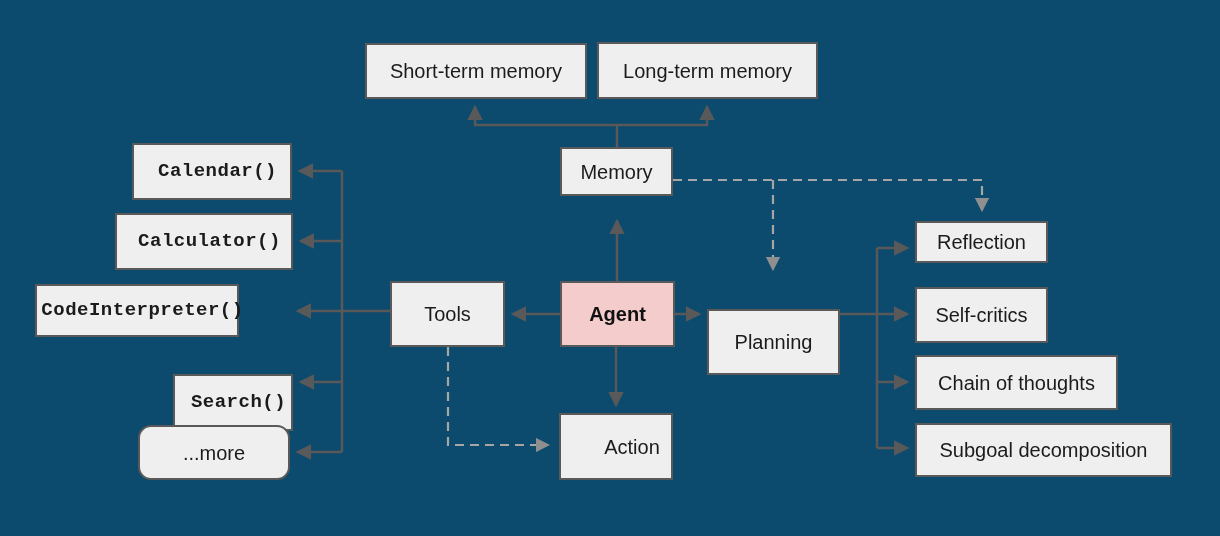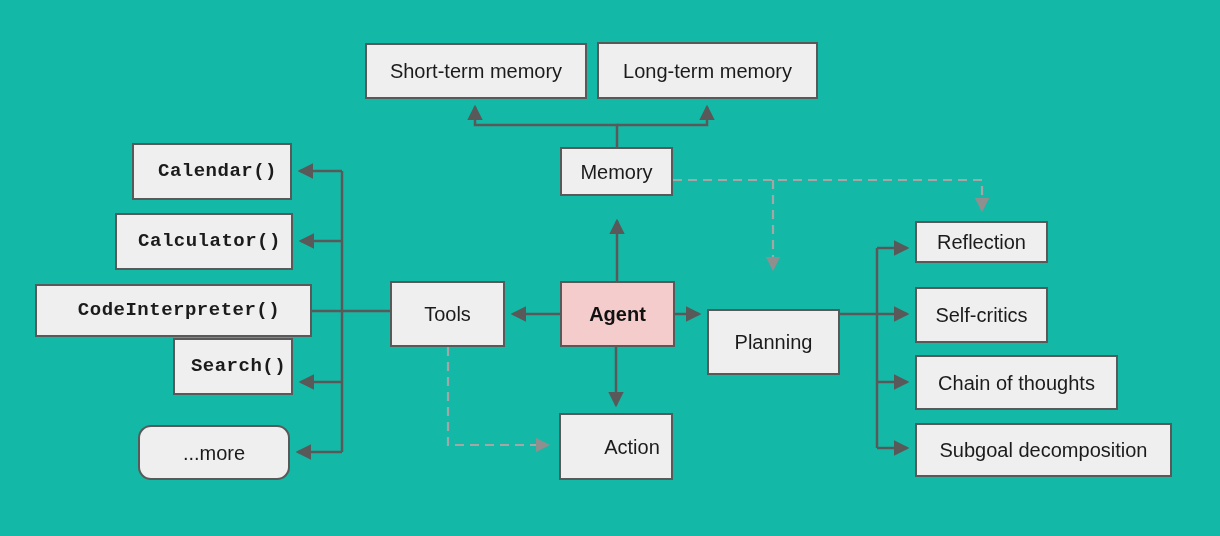--- a/index.html
+++ b/index.html
@@ -1,20 +1,20 @@
 <!DOCTYPE html>
 <html><head>
 <meta charset="utf-8">
 <style>
   html, body { margin: 0; padding: 0; background: #ffffff; }
   .canvas {
     position: relative;
     width: 1220px;
     height: 536px;
-    background: #14b8a6;
+    background: #0c4a6e;
     font-family: "Liberation Sans", sans-serif;
     overflow: hidden;
   }
   .edges {
     position: absolute;
     left: 0; top: 0;
     width: 1220px; height: 536px;
     pointer-events: none;
   }
   .node {
@@ -95,22 +95,22 @@
 
   <div class="node" style="left:560px; top:147px; width:113px; height:49px;">Memory</div>
   <div class="node node--agent" style="left:560px; top:281px; width:115px; height:66px;">Agent</div>
   <div class="node" style="left:559px; top:413px; width:114px; height:67px;padding-left:32px;">Action</div>
 
   <div class="node" style="left:390px; top:281px; width:115px; height:66px;">Tools</div>
   <div class="node" style="left:707px; top:281px; width:133px; height:66px;margin-top:28px;">Planning</div>
 
   <div class="node node--mono" style="left:132px; top:143px; width:160px; height:57px;">Calendar()</div>
   <div class="node node--mono" style="left:115px; top:213px; width:178px; height:57px;">Calculator()</div>
-  <div class="node node--mono" style="left:35px; top:284px; width:277px; height:53px;">CodeInterpreter()</div>
-  <div class="node node--mono" style="left:173px; top:338px; width:120px; height:57px;">Search()</div>
+  <div class="node node--mono" style="left:35px; top:284px; width:204px; height:53px;">CodeInterpreter()</div>
+  <div class="node node--mono" style="left:173px; top:374px; width:120px; height:57px;">Search()</div>
   <div class="node" style="left:138px; top:425px; width:152px; height:55px;border-radius:13px;">...more</div>
 
   <div class="node" style="left:915px; top:221px; width:133px; height:42px;">Reflection</div>
   <div class="node" style="left:915px; top:287px; width:133px; height:56px;">Self-critics</div>
   <div class="node" style="left:915px; top:355px; width:203px; height:55px;">Chain of thoughts</div>
   <div class="node" style="left:915px; top:423px; width:257px; height:54px;">Subgoal decomposition</div>
 
 </div>
 
 </body></html>

